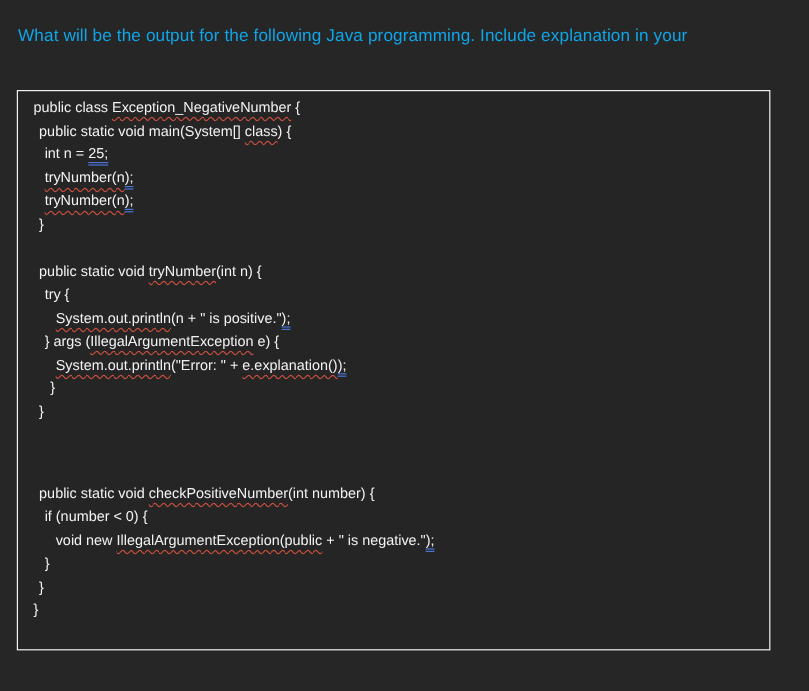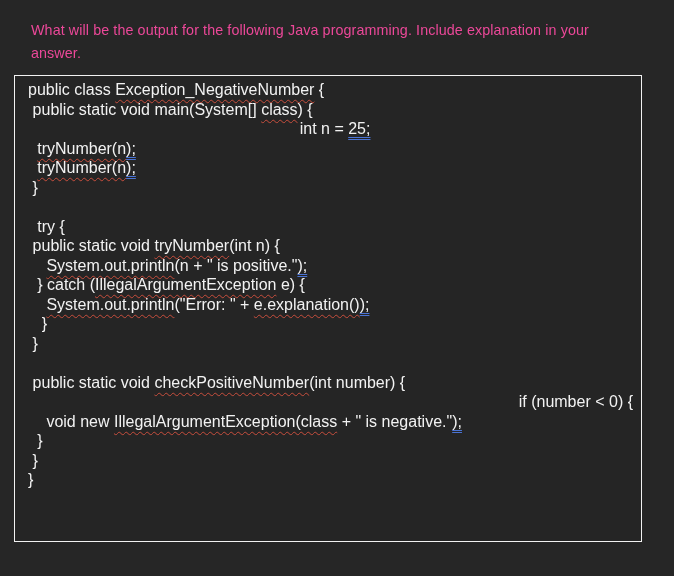--- a/index.html
+++ b/index.html
@@ -16,37 +16,36 @@
     width: 674px;
     height: 576px;
   }
   .question {
     position: absolute;
     left: 15px;
     top: 19px;
     width: 630px;
     font-size: 14.3px;
     line-height: 23px;
-    color: #ec4899;
+    color: #0ea5e9;
     letter-spacing: 0.1px;
-    margin-left: 16px;
   }
   .code-box {
     position: absolute;
     left: 14px;
     top: 75px;
     width: 628px;
     height: 467px;
     border: 1.5px solid #f2f2f2;
     box-sizing: border-box;
     background: #252525;
   }
   .code {
     padding: 4px 8px 0 13px;
-    font-size: 16px;
+    font-size: 12px;
     color: #f2f2f2;
   }
   .code-line {
     height: 19.5px;
     line-height: 19.5px;
     white-space: pre;
   }
   .seg-none {
     text-decoration: none;
   }
@@ -67,42 +66,41 @@
     text-decoration-skip-ink: none;
   }
 </style>
 </head>
 <body>
 
 <div class="page">
 
   <div class="question">
     <div>What will be the output for the following Java programming. Include explanation in your</div>
-    <div>answer.</div>
   </div>
 
   <div class="code-box">
     <div class="code">
         <div class="code-line" style="padding-left: 0px;"><span class="seg-none">public class </span><span class="seg-spell">Exception_NegativeNumber</span><span class="seg-none"> {</span></div>
         <div class="code-line" style="padding-left: 4.6px;"><span class="seg-none">public static void main(System[] </span><span class="seg-spell">class</span><span class="seg-none">) {</span></div>
-        <div class="code-line" style="padding-left: 9.2px; text-align: center;"><span class="seg-none">int n = </span><span class="seg-grammar">25;</span></div>
+        <div class="code-line" style="padding-left: 9.2px;"><span class="seg-none">int n = </span><span class="seg-grammar">25;</span></div>
         <div class="code-line" style="padding-left: 9.2px;"><span class="seg-spell">tryNumber(n</span><span class="seg-grammar">);</span></div>
         <div class="code-line" style="padding-left: 9.2px;"><span class="seg-spell">tryNumber(n</span><span class="seg-grammar">);</span></div>
         <div class="code-line" style="padding-left: 4.6px;"><span class="seg-none">}</span></div>
         <div class="code-line" style="padding-left: 0px;">&nbsp;</div>
+        <div class="code-line" style="padding-left: 4.6px;"><span class="seg-none">public static void </span><span class="seg-spell">tryNumber</span><span class="seg-none">(int n) {</span></div>
         <div class="code-line" style="padding-left: 9.2px;"><span class="seg-none">try {</span></div>
-        <div class="code-line" style="padding-left: 4.6px;"><span class="seg-none">public static void </span><span class="seg-spell">tryNumber</span><span class="seg-none">(int n) {</span></div>
         <div class="code-line" style="padding-left: 18.4px;"><span class="seg-spell">System.out.println</span><span class="seg-none">(n + " is positive."</span><span class="seg-grammar">);</span></div>
-        <div class="code-line" style="padding-left: 9.2px;"><span class="seg-none">} catch (</span><span class="seg-spell">IllegalArgumentException</span><span class="seg-none"> e) {</span></div>
+        <div class="code-line" style="padding-left: 9.2px;"><span class="seg-none">} args (</span><span class="seg-spell">IllegalArgumentException</span><span class="seg-none"> e) {</span></div>
         <div class="code-line" style="padding-left: 18.4px;"><span class="seg-spell">System.out.println</span><span class="seg-none">("Error: " + </span><span class="seg-spell">e.explanation()</span><span class="seg-grammar">);</span></div>
         <div class="code-line" style="padding-left: 13.8px;"><span class="seg-none">}</span></div>
         <div class="code-line" style="padding-left: 4.6px;"><span class="seg-none">}</span></div>
         <div class="code-line" style="padding-left: 0px;">&nbsp;</div>
-        <div class="code-line" style="padding-left: 4.6px;"><span class="seg-none">public static void </span><span class="seg-spell">checkPositiveNumber</span><span class="seg-none">(int number) {</span></div>
-        <div class="code-line" style="padding-left: 9.2px; text-align: right;"><span class="seg-none">if (number &lt; 0) {</span></div>
-        <div class="code-line" style="padding-left: 18.4px;"><span class="seg-none">void new </span><span class="seg-spell">IllegalArgumentException(class</span><span class="seg-none"> + " is negative."</span><span class="seg-grammar">);</span></div>
+        <div class="code-line" style="padding-left: 4.6px; margin-top: 29px;"><span class="seg-none">public static void </span><span class="seg-spell">checkPositiveNumber</span><span class="seg-none">(int number) {</span></div>
+        <div class="code-line" style="padding-left: 9.2px;"><span class="seg-none">if (number &lt; 0) {</span></div>
+        <div class="code-line" style="padding-left: 18.4px;"><span class="seg-none">void new </span><span class="seg-spell">IllegalArgumentException(public</span><span class="seg-none"> + " is negative."</span><span class="seg-grammar">);</span></div>
         <div class="code-line" style="padding-left: 9.2px;"><span class="seg-none">}</span></div>
         <div class="code-line" style="padding-left: 4.6px;"><span class="seg-none">}</span></div>
         <div class="code-line" style="padding-left: 0px;"><span class="seg-none">}</span></div>
       </div>
   </div>
 
 </div>
 
 </body></html>

